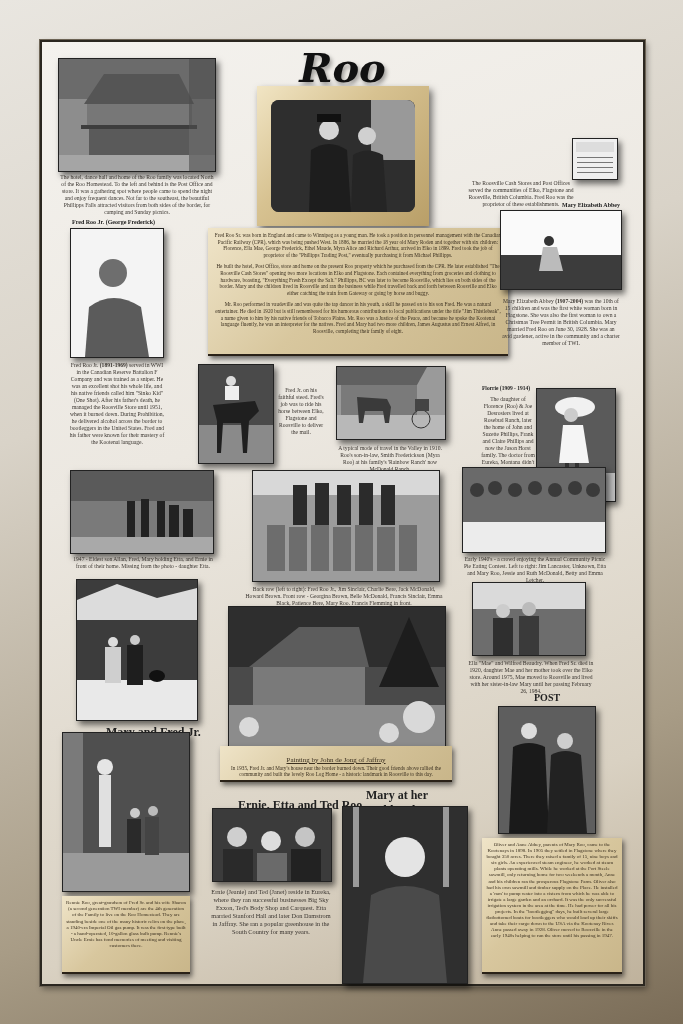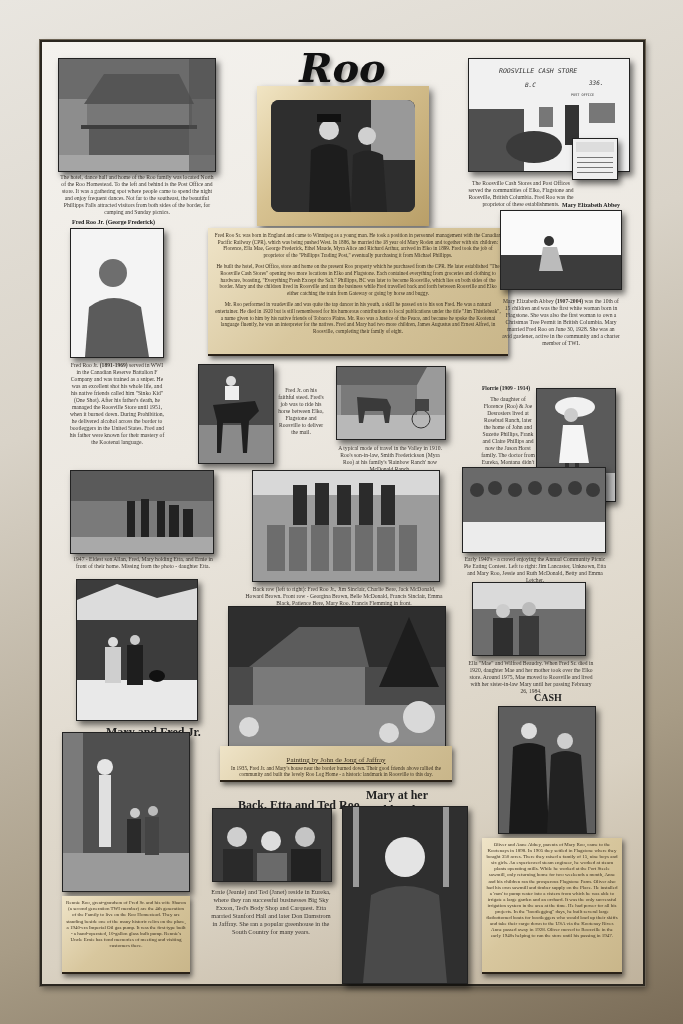--- a/index.html
+++ b/index.html
@@ -76,34 +76,20 @@
         <rect x="100" y="0" width="44" height="60" fill="#c8c8c8" opacity=".7"></rect>
         <circle cx="58" cy="30" r="10" fill="#d5d5d5"></circle>
         <rect x="46" y="14" width="24" height="8" fill="#111"></rect>
         <path d="M38 112 L40 50 Q58 38 76 50 L80 112 Z" fill="#1d1d1d"></path>
         <circle cx="96" cy="36" r="9" fill="#d0d0d0"></circle>
         <path d="M80 112 L82 55 Q96 46 112 55 L116 112 Z" fill="#252525"></path>
       </svg>
     </div>
   </div>
 
-  <div class="photo" style="left:426px;top:16px;width:160px;height:112px;background:#f3f3f3;">
-    <svg viewBox="0 0 160 112" preserveAspectRatio="none">
-      <rect width="160" height="112" fill="#f1f1f1"></rect>
-      <rect x="0" y="50" width="55" height="62" fill="#4f4f4f"></rect>
-      <rect x="70" y="48" width="14" height="20" fill="#777"></rect>
-      <rect x="120" y="44" width="26" height="20" fill="#777"></rect>
-      <rect x="96" y="46" width="14" height="40" fill="#333"></rect>
-      <ellipse cx="65" cy="88" rx="28" ry="16" fill="#3a3a3a"></ellipse>
-    </svg>
-    <div class="abs" style="left:30px;top:8px;font-family:'DejaVu Sans Mono',monospace;font-style:italic;font-size:6.5px;color:#333;">ROOSVILLE CASH STORE</div>
-    <div class="abs" style="left:56px;top:22px;font-family:'DejaVu Sans Mono',monospace;font-style:italic;font-size:6px;color:#333;">B.C</div>
-    <div class="abs" style="left:120px;top:20px;font-family:'DejaVu Sans Mono',monospace;font-style:italic;font-size:6px;color:#333;">336.</div>
-    <div class="abs" style="left:102px;top:34px;font-family:'DejaVu Sans Mono',monospace;font-size:3.5px;color:#333;">POST OFFICE</div>
-  </div>
   <div class="photo" style="left:530px;top:96px;width:44px;height:40px;background:#ececec;">
     <svg viewBox="0 0 44 40" preserveAspectRatio="none">
       <rect width="44" height="40" fill="#efefef"></rect>
       <rect x="3" y="3" width="38" height="10" fill="#ddd"></rect>
       <g fill="#777">
           <rect x="4" y="18" width="36" height="1"></rect>
           <rect x="4" y="23" width="36" height="1"></rect>
           <rect x="4" y="28" width="36" height="1"></rect>
           <rect x="4" y="33" width="36" height="1"></rect>
         </g>
@@ -280,21 +266,21 @@
       <rect width="112" height="72" fill="#6d6d6d"></rect>
       <rect width="112" height="26" fill="#dadada"></rect>
       <circle cx="30" cy="28" r="7" fill="#ccc"></circle>
       <rect x="20" y="35" width="20" height="37" fill="#2f2f2f"></rect>
       <circle cx="56" cy="26" r="7" fill="#bbb"></circle>
       <rect x="46" y="33" width="20" height="39" fill="#3a3a3a"></rect>
     </svg>
   </div>
   <div class="cap" style="left:426px;top:618px;width:126px;">Ella "Mae" and Wilfred Beaudry. When Fred Sr. died in 1920, daughter Mae and her mother took over the Elko store. Around 1975, Mae moved to Roosville and lived with her sister-in-law Mary until her passing February 26, 1984.</div>
 
-  <div class="label" style="left:492px;top:650px;font-size:10px;">CASH</div>
+  <div class="label" style="left:492px;top:650px;font-size:10px;">POST</div>
   <div class="photo" style="left:456px;top:664px;width:96px;height:126px;">
     <svg viewBox="0 0 96 126" preserveAspectRatio="none">
       <rect width="96" height="126" fill="#5e5e5e"></rect>
       <circle cx="30" cy="24" r="8" fill="#ddd"></circle>
       <path d="M10 126 L14 40 Q30 32 46 40 L50 126 Z" fill="#1a1a1a"></path>
       <circle cx="66" cy="34" r="8" fill="#cfcfcf"></circle>
       <path d="M48 126 L52 48 Q66 40 82 48 L88 126 Z" fill="#222"></path>
     </svg>
   </div>
   <div class="plaque" style="left:440px;top:796px;width:140px;height:136px;padding:4px;box-sizing:border-box;font-size:5px;line-height:6.1px;">Oliver and Anne Abbey, parents of Mary Roo, came to the Kootenays in 1898. In 1905 they settled in Flagstone where they bought 350 acres. There they raised a family of 15, nine boys and six girls. An experienced steam engineer, he worked at steam plants operating mills. While he worked at the Fort Steele sawmill, only returning home for two weekends a month, Anne and his children ran the prosperous Flagstone Farm. Oliver also had his own sawmill and timber supply on the Place. He installed a 'ram' to pump water into a cistern from which he was able to irrigate a large garden and an orchard. It was the only successful irrigation system in the area at the time. He had power for all his projects. In the "bootlegging" days, he built several large flatbottomed boats for bootleggers who would load up their skiffs and take their cargo down to the USA via the Kootenay River. Anne passed away in 1928. Oliver moved to Roosville in the early 1940s helping to run the store until his passing in 1947.</div>
@@ -307,21 +293,21 @@
       <circle cx="42" cy="34" r="8" fill="#e5e5e5"></circle>
       <rect x="36" y="42" width="12" height="72" fill="#e0e0e0"></rect>
       <circle cx="72" cy="80" r="5" fill="#ccc"></circle>
       <rect x="64" y="86" width="14" height="34" fill="#2a2a2a"></rect>
       <circle cx="90" cy="78" r="5" fill="#bbb"></circle>
       <rect x="82" y="84" width="14" height="38" fill="#444"></rect>
     </svg>
   </div>
   <div class="plaque" style="left:20px;top:854px;width:128px;height:78px;padding:4px;box-sizing:border-box;font-size:5px;line-height:6.2px;">Rennie Roo, great-grandson of Fred Sr. and his wife Sharon (a second generation TWI member) are the 4th generation of the Family to live on the Roo Homestead. They are standing beside one of the many historic relics on the place, a 1940-era Imperial Oil gas pump. It was the first type built - a hand-operated, 10-gallon glass bulb pump. Rennie's Uncle Ernie has fond memories of meeting and visiting customers there.</div>
 
-  <div class="label" style="left:196px;top:756px;">Back,  Etta and Ted Roo</div>
+  <div class="label" style="left:196px;top:756px;">Ernie,  Etta and Ted Roo</div>
   <div class="photo" style="left:170px;top:766px;width:118px;height:72px;">
     <svg viewBox="0 0 118 72" preserveAspectRatio="none">
       <rect width="118" height="72" fill="#3b3b3b"></rect>
       <circle cx="24" cy="28" r="10" fill="#cfcfcf"></circle>
       <rect x="10" y="40" width="30" height="32" fill="#2a2a2a"></rect>
       <circle cx="58" cy="32" r="10" fill="#ddd"></circle>
       <rect x="44" y="44" width="30" height="28" fill="#6a6a6a"></rect>
       <circle cx="92" cy="28" r="10" fill="#c5c5c5"></circle>
       <rect x="78" y="40" width="30" height="32" fill="#222"></rect>
     </svg>

